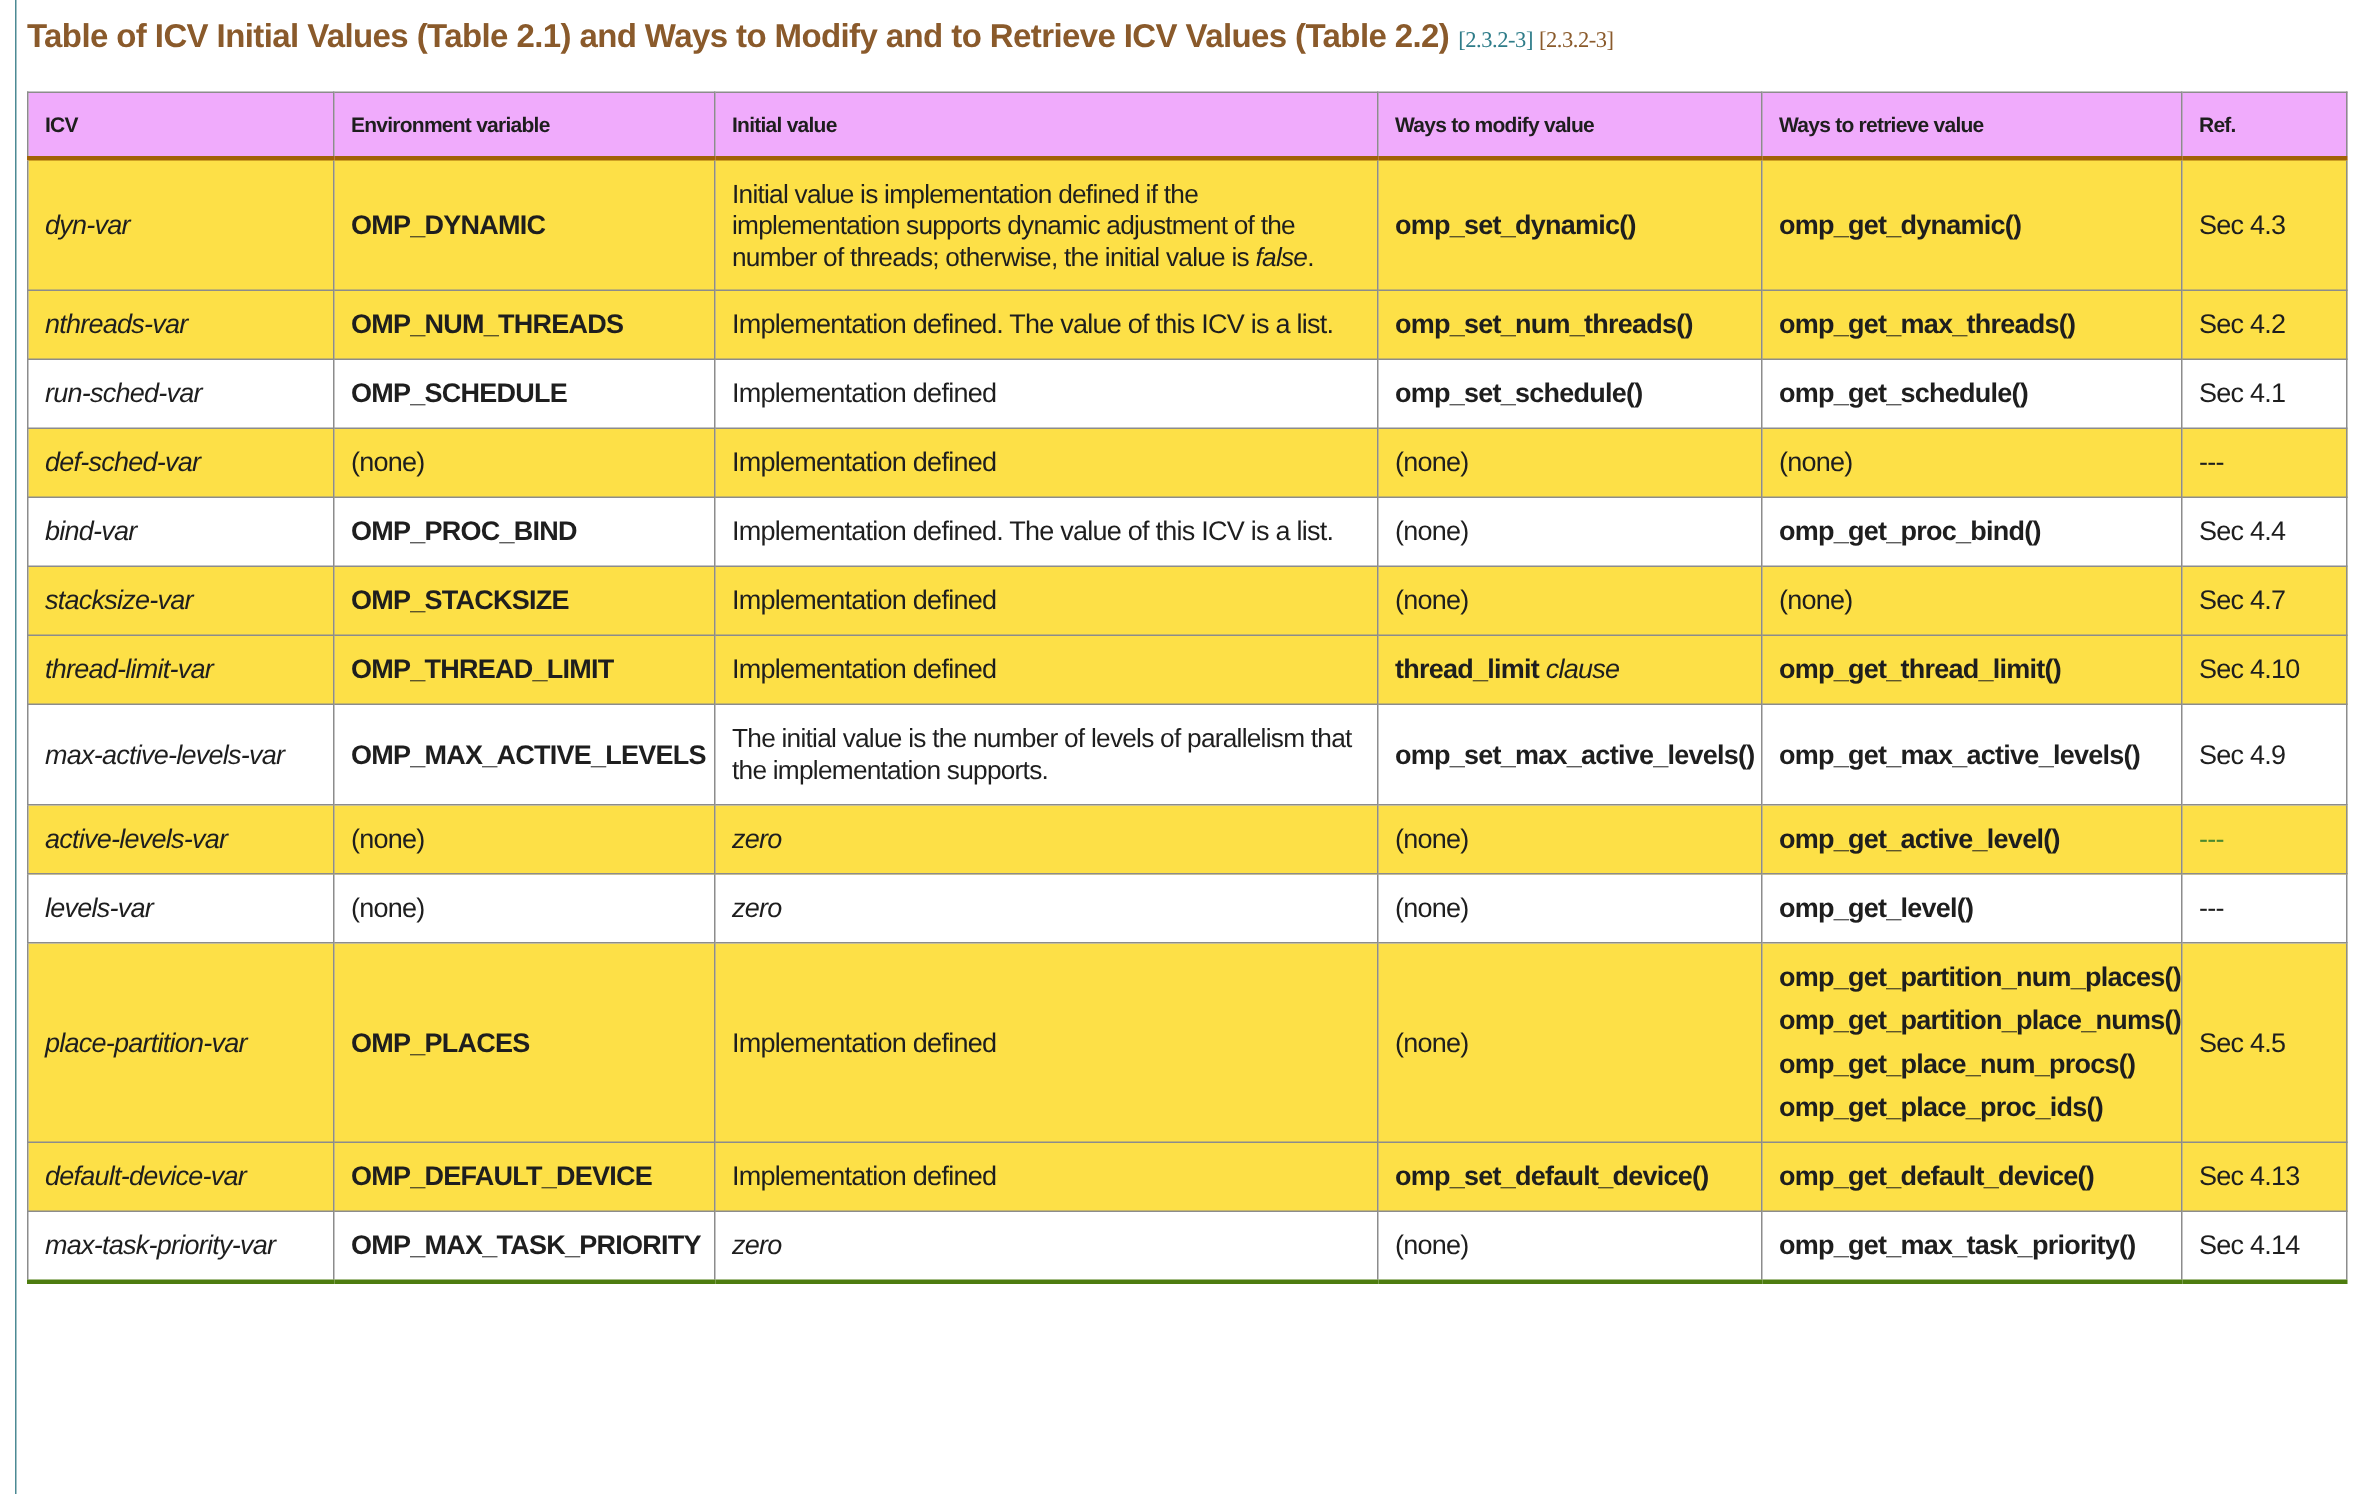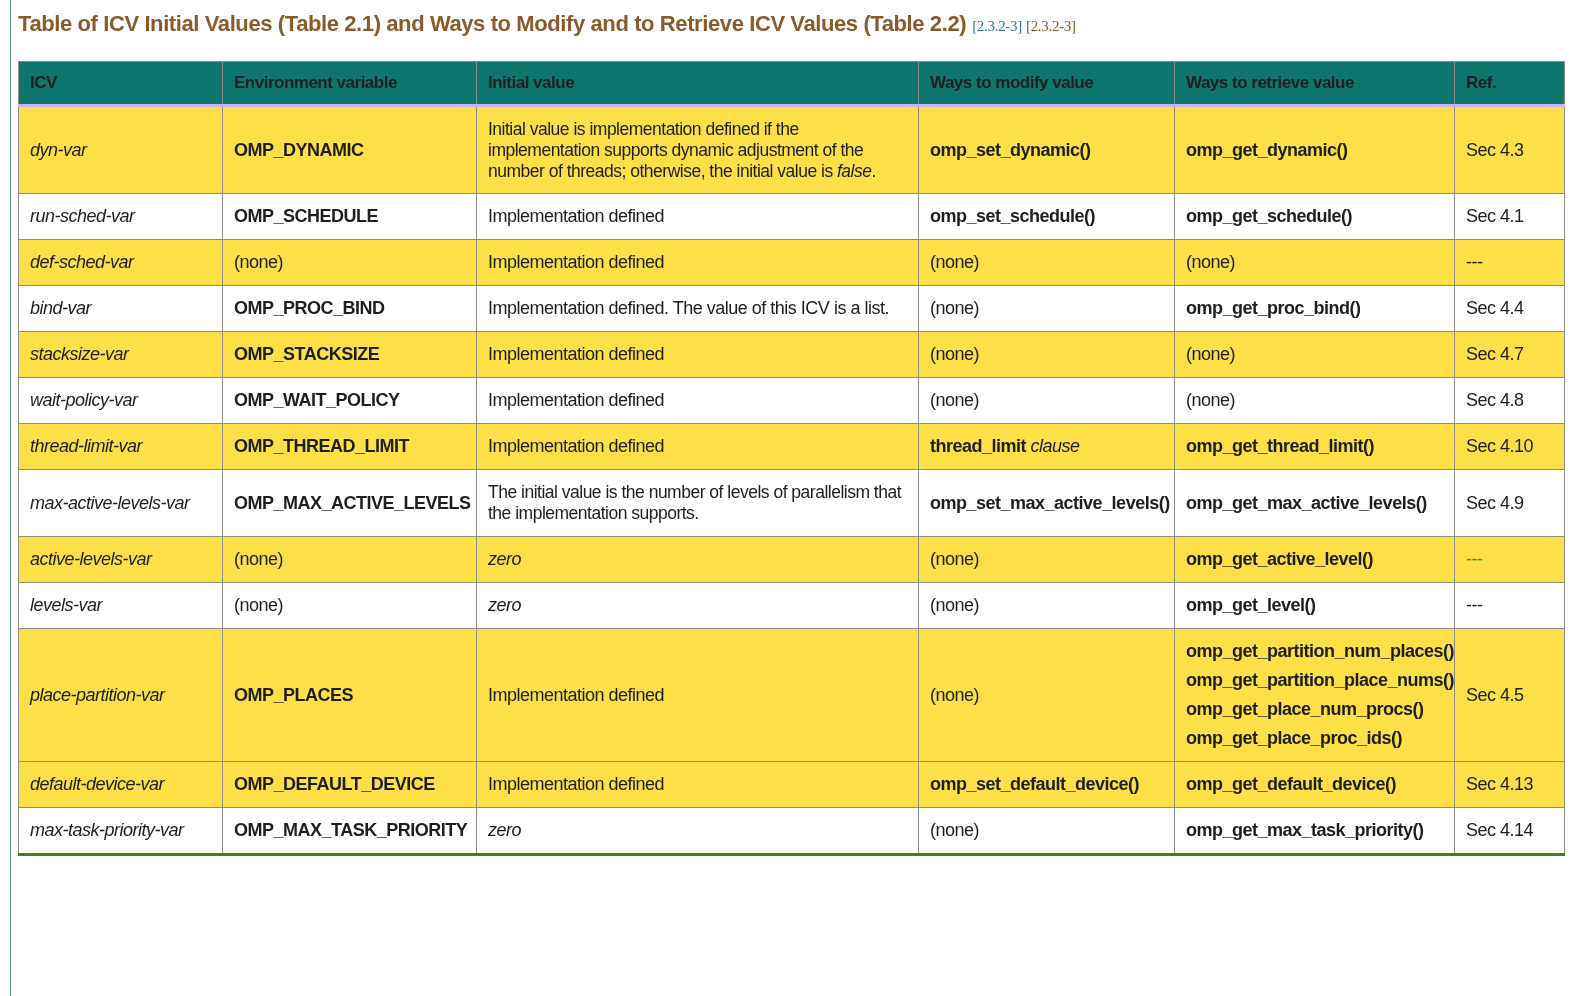--- a/index.html
+++ b/index.html
@@ -10,21 +10,21 @@
            font-family: "Liberation Sans", sans-serif; font-weight: bold; font-size: 22px;
            color: #8a5a2b; letter-spacing: -0.4px; }
   .title .ref { font-size: 15px; font-weight: normal; margin-left: 6px; letter-spacing: -0.3px; font-family: Liberation Serif, serif; }
   .title .ref-a { color: #2e7c89; }
   .title .ref-b { color: #8a5a2b; margin-left: 4px; }
   table { position: absolute; left: 18px; top: 61px; border-collapse: collapse;
           table-layout: fixed; width: 1546px; font-size: 18px; letter-spacing: -0.5px; }
   col.c1 { width: 204px; } col.c2 { width: 254px; } col.c3 { width: 442px; }
   col.c4 { width: 256px; } col.c5 { width: 280px; } col.c6 { width: 110px; }
   th, td { border: 1px solid #8c8c8c; padding: 0 11px; text-align: left; vertical-align: middle; }
-  th { height: 42px; font-weight: bold; font-size: 17px; border-bottom: 3px solid #c4b5fd; background: #0f766e; }
+  th { height: 42px; font-weight: bold; font-size: 14px; border-bottom: 3px solid #a16207; background: #f0abfc; }
   tr.r td { height: 45px; }
   tr.alt td { background: #fde047; }
   tr.tall2 td { height: 66px; }
   tr.tall3 td { height: 86px; }
   tr.tall4 td { height: 132px; }
   tbody tr:last-child td { border-bottom: 3px solid #4d7c0f; }
   .it { font-style: italic; }
   .b { font-weight: bold; }
   .multi { line-height: 21px; font-size: 17.5px; }
   .fn-list div { line-height: 29px; font-weight: bold; }
@@ -63,20 +63,28 @@
     <tr class="r alt tall3">
       <td class="it">dyn-var</td>
       <td class="b">OMP_DYNAMIC</td>
       <td class="multi"><span>Initial value is implementation defined if the implementation supports dynamic adjustment of the number of threads; otherwise, the initial value is </span><span class="it">false</span><span>.</span></td>
       <td class="b">omp_set_dynamic()</td>
       <td class="b">omp_get_dynamic()</td>
       <td>Sec 4.3</td>
     </tr>
 
 
+    <tr class="r alt">
+      <td class="it">nthreads-var</td>
+      <td class="b">OMP_NUM_THREADS</td>
+      <td>Implementation defined. The value of this ICV is a list.</td>
+      <td class="b">omp_set_num_threads()</td>
+      <td class="b">omp_get_max_threads()</td>
+      <td>Sec 4.2</td>
+    </tr>
 
     <tr class="r">
       <td class="it">run-sched-var</td>
       <td class="b">OMP_SCHEDULE</td>
       <td>Implementation defined</td>
       <td class="b">omp_set_schedule()</td>
       <td class="b">omp_get_schedule()</td>
       <td>Sec 4.1</td>
     </tr>
 
@@ -100,28 +108,20 @@
 
     <tr class="r alt">
       <td class="it">stacksize-var</td>
       <td class="b">OMP_STACKSIZE</td>
       <td>Implementation defined</td>
       <td>(none)</td>
       <td>(none)</td>
       <td>Sec 4.7</td>
     </tr>
 
-    <tr class="r">
-      <td class="it">wait-policy-var</td>
-      <td class="b">OMP_WAIT_POLICY</td>
-      <td>Implementation defined</td>
-      <td>(none)</td>
-      <td>(none)</td>
-      <td>Sec 4.8</td>
-    </tr>
 
     <tr class="r alt">
       <td class="it">thread-limit-var</td>
       <td class="b">OMP_THREAD_LIMIT</td>
       <td>Implementation defined</td>
       <td><span class="b">thread_limit</span> <span class="it">clause</span></td>
       <td class="b">omp_get_thread_limit()</td>
       <td>Sec 4.10</td>
     </tr>
 

